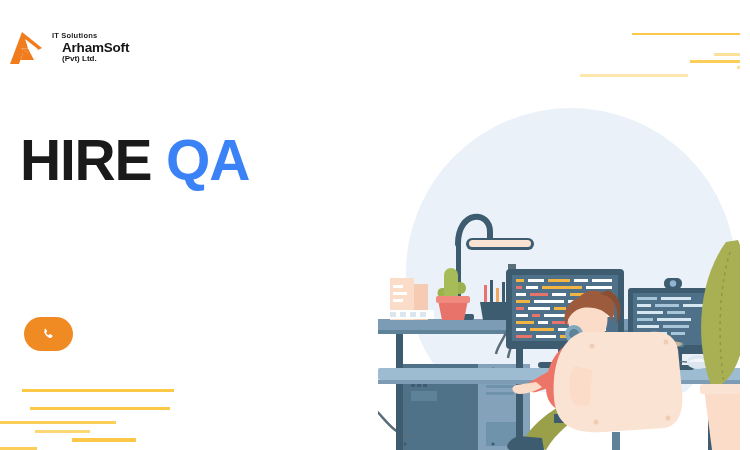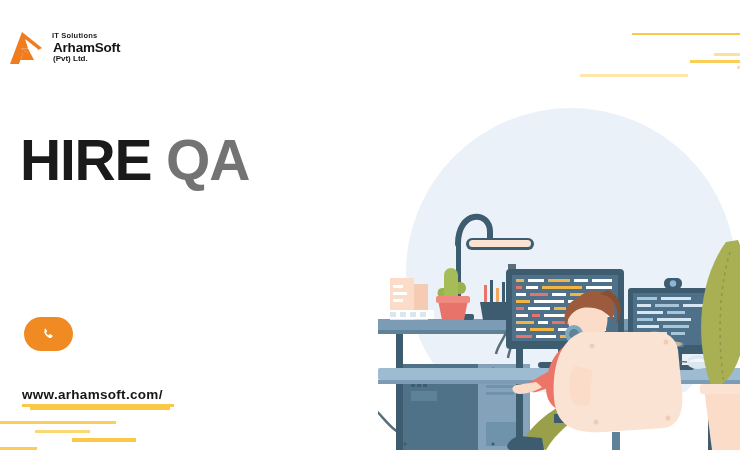--- a/index.html
+++ b/index.html
@@ -15,21 +15,21 @@
   
   .deco-line { position:absolute; background:#FBC947; }
 
   
   #logo-block { position:absolute; left:8px; top:28px; display:flex; align-items:center; }
   #logo-mark { width:40px; height:40px; flex:none; }
   #logo-text { margin-left:4px; line-height:1.05; }
   #logo-tagline { font-size:7.5px; font-weight:bold; color:#1b1b1b; letter-spacing:.2px; }
   #logo-name-row { display:flex; align-items:baseline; margin-top:1px;flex-direction:column; }
   #logo-name { font-size:13.5px; font-weight:bold; color:#151515; letter-spacing:-.2px; }
-  #logo-suffix { font-size:8px; font-weight:bold; color:#151515; margin-left:1px; }
+  #logo-suffix { font-size:8px; font-weight:bold; color:#151515; margin-left:10px; }
 
   
   #headline { position:absolute; left:20px; top:131px; }
   .hl-line { font-size:57px; font-weight:bold; letter-spacing:-1.2px; line-height:59px; white-space:nowrap; }
   .hl-dark { color:#1a1a1a; }
   .hl-accent { color:#ED8B22; }
 
   
   #phone-cta {
     position:absolute; left:24px; top:317px;
@@ -80,31 +80,30 @@
     <div id="logo-text">
       <div id="logo-tagline">IT Solutions</div>
       <div id="logo-name-row">
         <span id="logo-name">ArhamSoft</span>
         <span id="logo-suffix">(Pvt) Ltd.</span>
       </div>
     </div>
   </div>
 
   <div id="headline">
-    <div class="hl-line"><span class="hl-dark" style="color: rgb(26, 26, 26); margin-top: 12px;">HIRE</span> <span class="hl-accent" style="color: #737373;">QA</span></div>
+    <div class="hl-line"><span class="hl-dark" style="color: rgb(26, 26, 26); margin-top: 12px;">HIRE</span> <span class="hl-accent" style="color: #3b82f6;">QA</span></div>
   </div>
 
   <button id="phone-cta" style="background: rgb(240, 138, 34);">
     <svg width="13" height="13" viewBox="0 0 16 16">
       <path d="M3.2 1.2c.5-.5 1.3-.4 1.7.2l1.3 2c.3.5.2 1.1-.2 1.5l-.8.7c-.2.2-.2.4-.1.6.5 1 1.6 2.1 2.6 2.6.2.1.4.1.6-.1l.7-.8c.4-.4 1-.5 1.5-.2l2 1.3c.6.4.7 1.2.2 1.7l-.9.9c-.7.7-1.7.9-2.6.6C6.6 11 4.4 8.9 3 6.2c-.5-1-.4-2.1.4-2.9l-.2-2.1z" fill="#ffffff"></path>
     </svg>
   </button>
 
   <div id="website-block">
-    <div id="website-text">www.arhamsoft.com/</div>
     <div id="website-underline" style="background: rgb(251, 201, 71);"></div>
   </div>
 
   <div id="illustration">
     <div id="bg-circle" style="background: rgb(234, 241, 249);"></div>
 
     <svg class="ill" style="left:0;top:0;" width="372" height="358" viewBox="0 0 372 358">
 
       <path d="M0 300 L372 300 L372 358 L0 358 Z" fill="#ffffff"></path>
 

